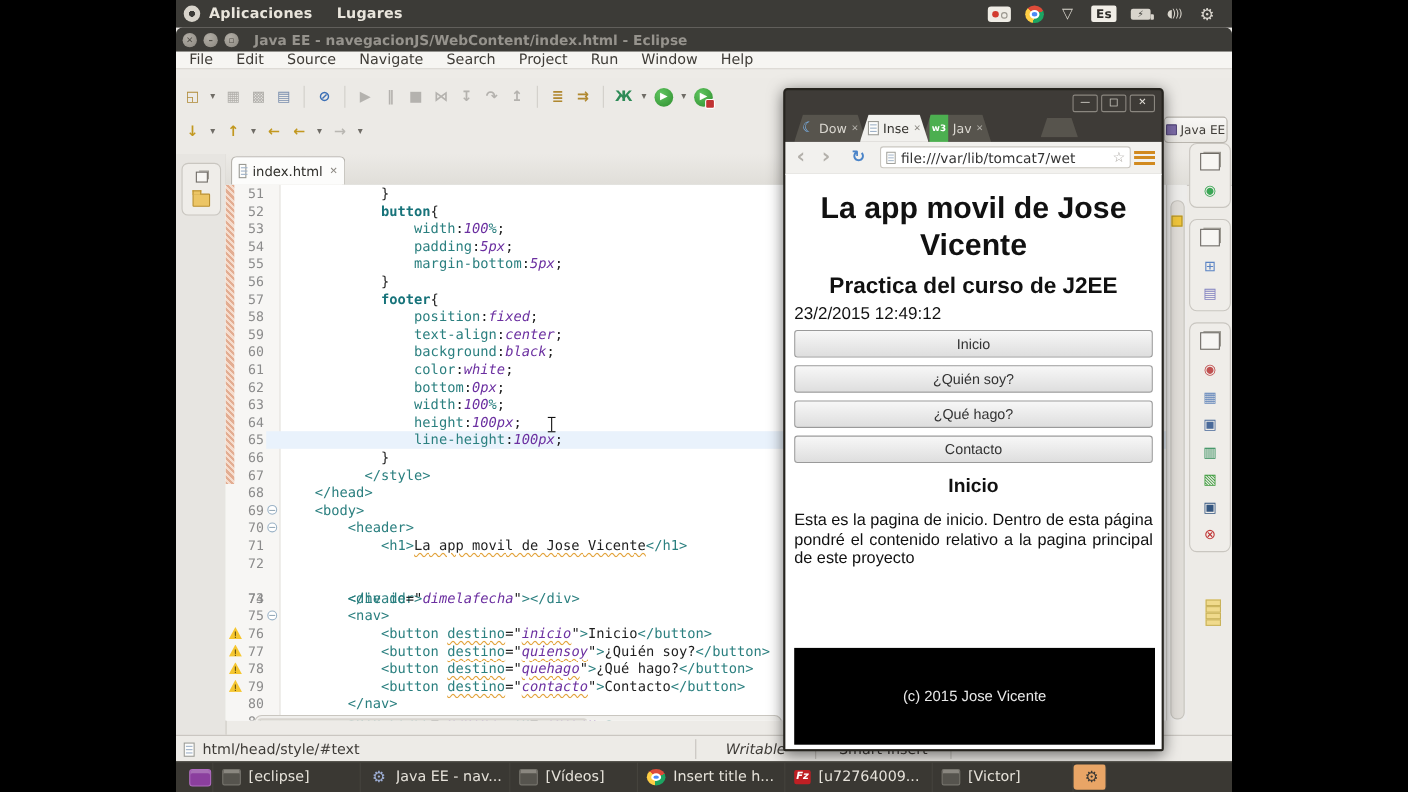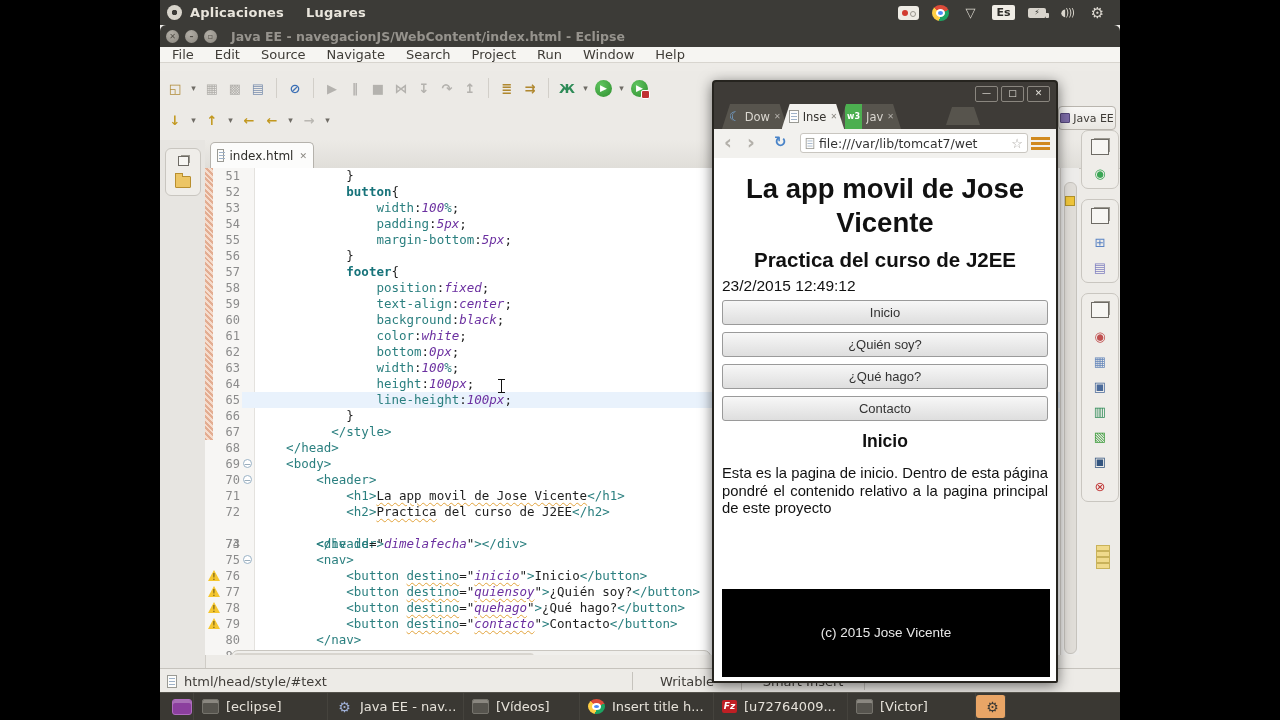--- a/index.html
+++ b/index.html
@@ -107,21 +107,21 @@
   .trimgrp{border:1px solid #c9c6c0;border-radius:7px;background:#efede9;margin-bottom:10px;
     display:flex;flex-direction:column;align-items:center;padding:8px 0;gap:11px;}
   .trimico{display:inline-flex;align-items:center;justify-content:center;width:16px;height:14px;font-size:13px;}
   .trimmark{position:absolute;left:15px;width:12px;height:4px;background:#f0da8c;border:1px solid #c9b25a;}
 
   
   #estatus{left:0;top:643px;width:960px;height:24px;background:#edebe7;border-top:1px solid #c6c3bd;
     display:flex;align-items:center;font-size:13px;color:#3f3c38;}
   #estatus .sppath{margin-left:7px;text-align:right;}
   .ssep{width:1px;height:18px;background:#c6c3bd;}
-  #sp-writable{width:108px;text-align:center;}
+  #sp-writable{width:108px;text-align:center;font-style:italic;}
   #sp-mode{width:122px;text-align:center;}
 
   
   #browser{left:712px;top:80px;width:346px;height:603px;background:#3e3b37;border:2px solid #26241f;border-radius:4px 4px 2px 2px;
     box-sizing:border-box;box-shadow:0 3px 14px rgba(0,0,0,.55);}
   #bwctrl{position:absolute;right:6px;top:4px;display:flex;gap:3px;}
   .bwb{width:21px;height:14px;border:1px solid #8a867f;border-radius:2px;color:#e4e1da;font-size:9px;line-height:13px;text-align:center;}
   #btabs{position:absolute;left:8px;top:22px;height:25px;display:flex;align-items:flex-end;}
   .btab{height:25px;display:flex;align-items:center;gap:4px;padding:0 7px;margin-right:-6px;position:relative;
     background:#57544d;clip-path:polygon(8px 0,calc(100% - 8px) 0,100% 100%,0 100%);}
@@ -354,21 +354,20 @@
             <span class="ln">70</span>
             <span class="fold">–</span>
             <span class="cl"><span class="tk p">        </span><span class="tk t">&lt;header&gt;</span></span>
           </div>
           <div class="crow" style="top: 320px;">
             <span class="ln">71</span>
             <span class="cl"><span class="tk p">            </span><span class="tk t">&lt;h1&gt;</span><span class="tk p sq">La app movil de Jose Vicente</span><span class="tk t">&lt;/h1&gt;</span></span>
           </div>
           <div class="crow" style="top: 336px;">
             <span class="ln">72</span>
-            <span class="cl"><span class="tk p">            </span><span class="tk t">&lt;h2&gt;</span><span class="tk p sq">Practica</span><span class="tk p"> del curso de J2EE</span><span class="tk t">&lt;/h2&gt;</span></span>
           </div>
           <div class="crow" style="top: 368px;">
             <span class="ln">73</span>
             <span class="cl"><span class="tk p">        </span><span class="tk t">&lt;/header&gt;</span></span>
           </div>
           <div class="crow" style="top: 368px;">
             <span class="ln">74</span>
             <span class="cl"><span class="tk p">        </span><span class="tk t">&lt;div</span><span class="tk p"> </span><span class="tk t">id</span><span class="tk p">="</span><span class="tk v">dimelafecha</span><span class="tk p">"</span><span class="tk t">&gt;&lt;/div&gt;</span></span>
           </div>
           <div class="crow" style="top: 384px;">

